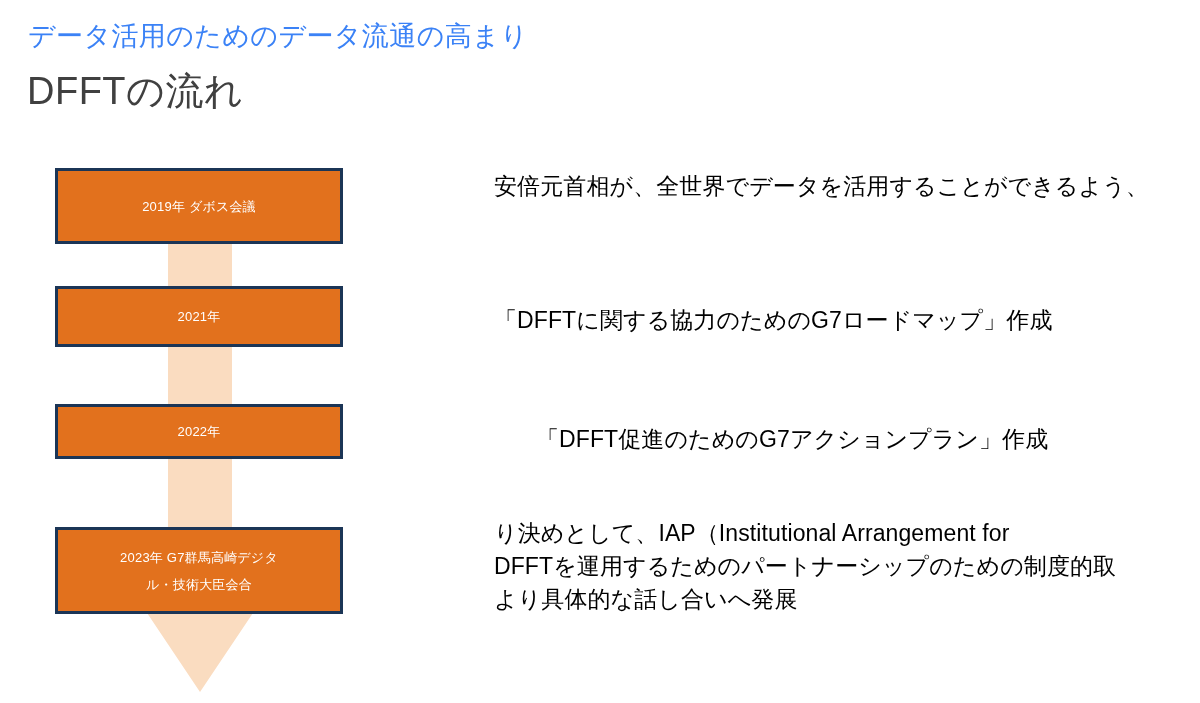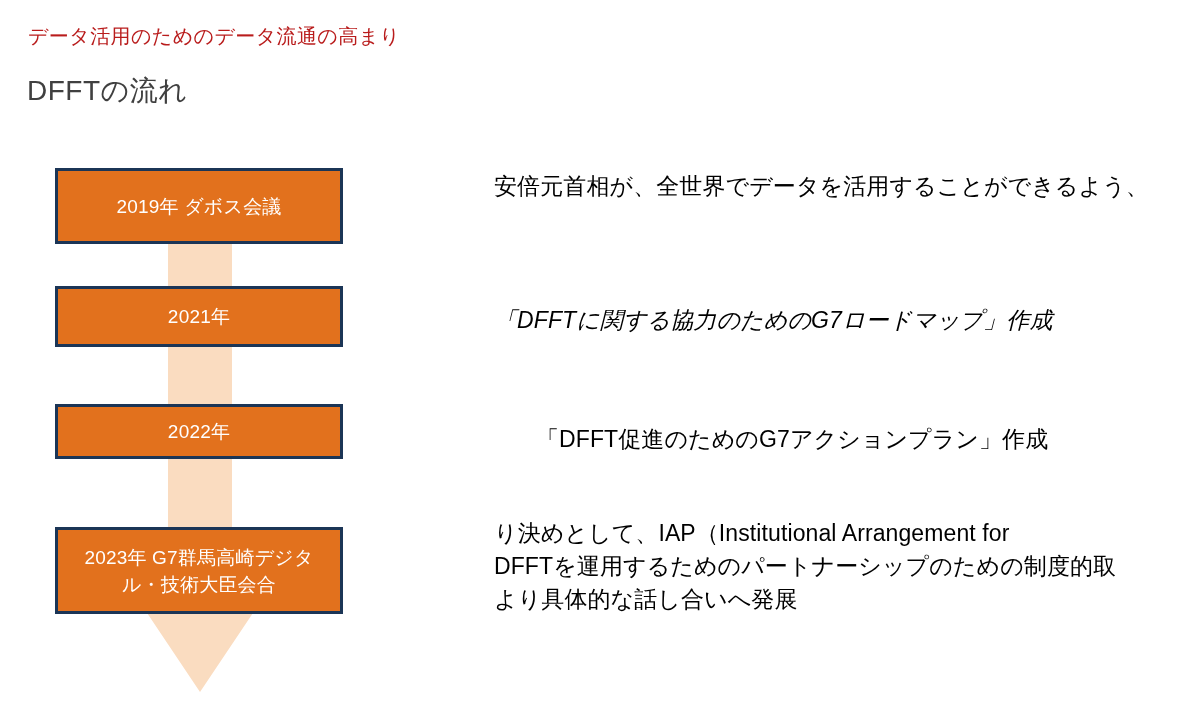--- a/index.html
+++ b/index.html
@@ -14,31 +14,31 @@
     overflow: hidden;
     font-family: "Liberation Sans", "DejaVu Sans", sans-serif;
     -webkit-font-smoothing: antialiased;
   }
 
   
   #subtitle {
     position: absolute;
     left: 28px;
     top: 21px;
-    font-size: 20px;
+    font-size: 27px;
     line-height: 30px;
-    color: #b91c1c;
+    color: #3b82f6;
     white-space: nowrap;
     letter-spacing: 0.4px;
   }
   #page-title {
     position: absolute;
     left: 27px;
     top: 68px;
-    font-size: 28px;
+    font-size: 38px;
     line-height: 46px;
     color: #404040;
     white-space: nowrap;
     letter-spacing: 0.5px;
   }
 
   
   #flow-arrow {
     position: absolute;
     left: 130px;
@@ -57,21 +57,21 @@
     background: #E2711D;
     border: 3px solid #1B3556;
     z-index: 2;
     display: flex;
     align-items: center;
     justify-content: center;
     text-align: center;
   }
   .timeline-box .box-label {
     color: #ffffff;
-    font-size: 19px;
+    font-size: 13px;
     line-height: 27px;
     font-weight: 400;
     letter-spacing: 0.2px;
     padding: 0 6px;
   }
   #box-1 { top: 168px; height: 76px; }
   #box-2 { top: 286px; height: 61px; }
   #box-3 { top: 404px; height: 55px; }
   #box-4 { top: 527px; height: 87px; }
 
@@ -82,21 +82,21 @@
     width: 690px;
     color: #000000;
     font-size: 23px;
     line-height: 33px;
     letter-spacing: 0.1px;
   }
   .desc-block .line { white-space: nowrap; }
   .desc-block .bold { font-weight: 700; }
 
   #desc-1 { top: 170px; }
-  #desc-2 { top: 304px; font-style: italic; }
+  #desc-2 { top: 304px; }
   #desc-3 { top: 423px; margin-left: 42px; }
   #desc-4 { top: 517px; }
 </style>
 </head>
 <body>
 
 <div id="subtitle">データ活用のためのデータ流通の高まり</div>
 
 <div id="page-title">DFFTの流れ</div>
 

